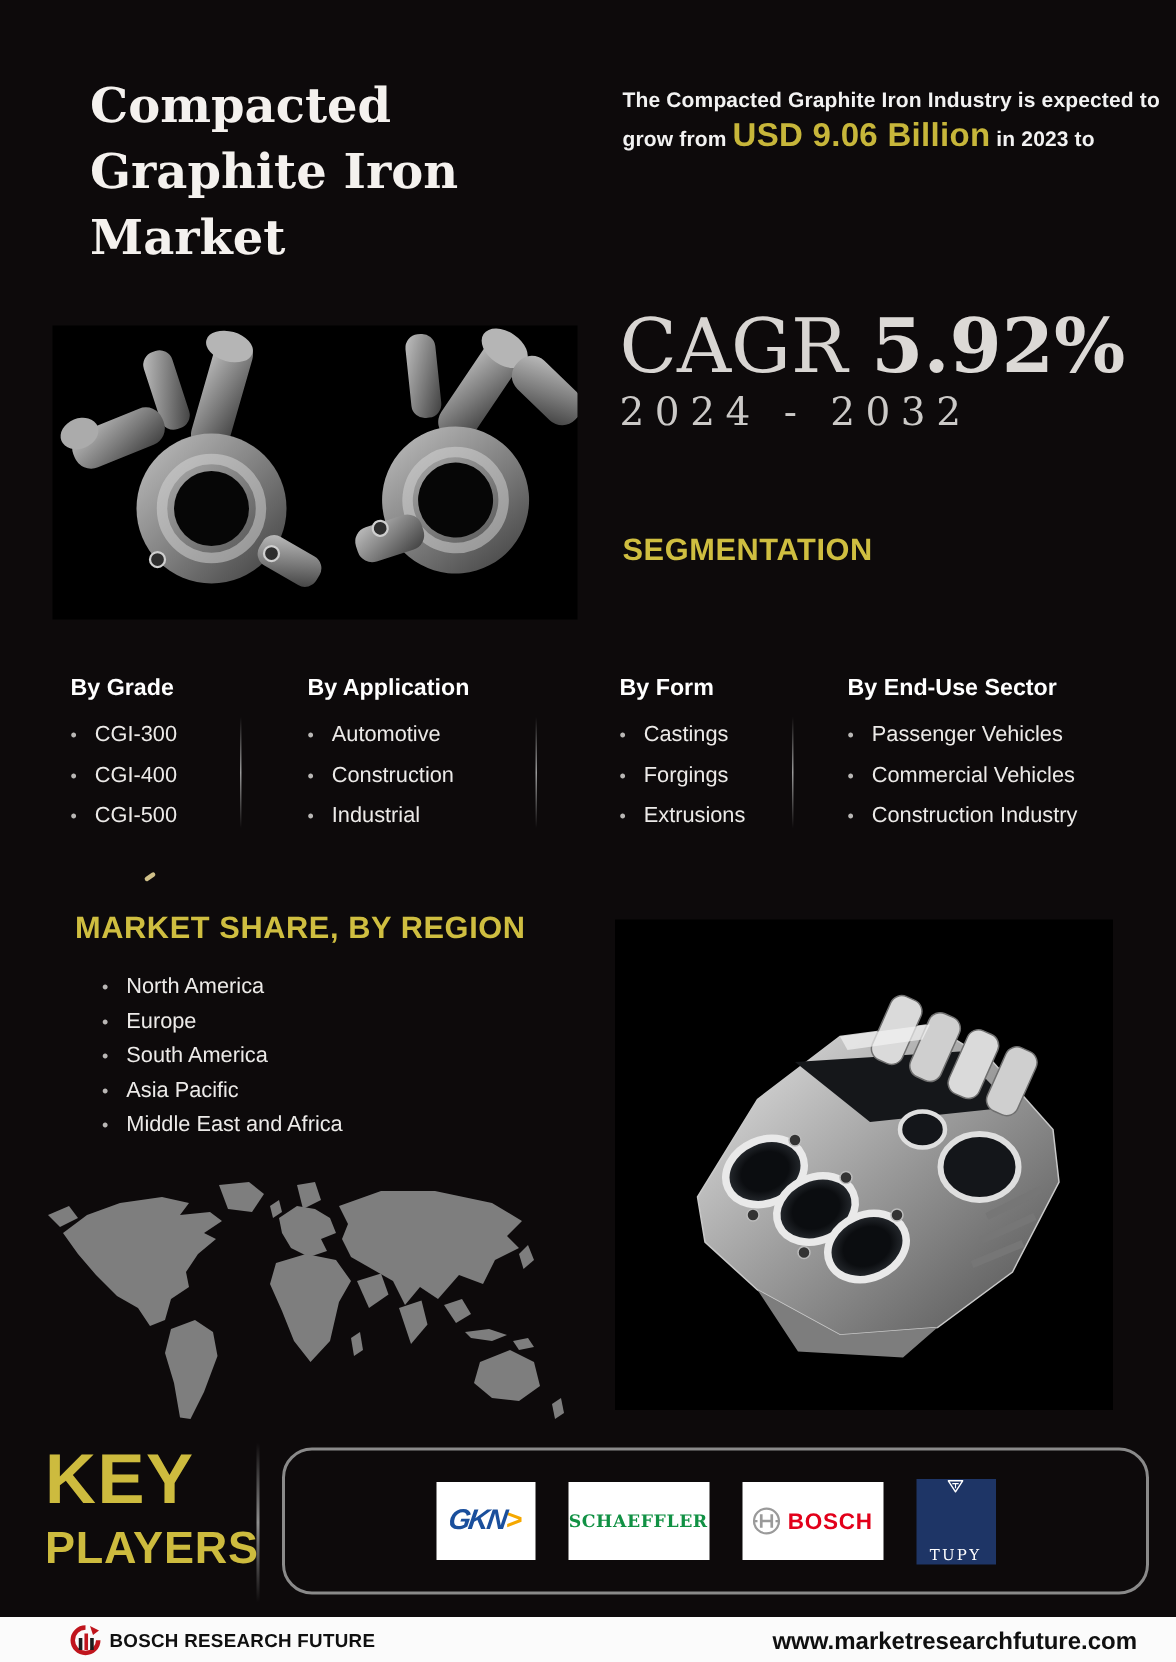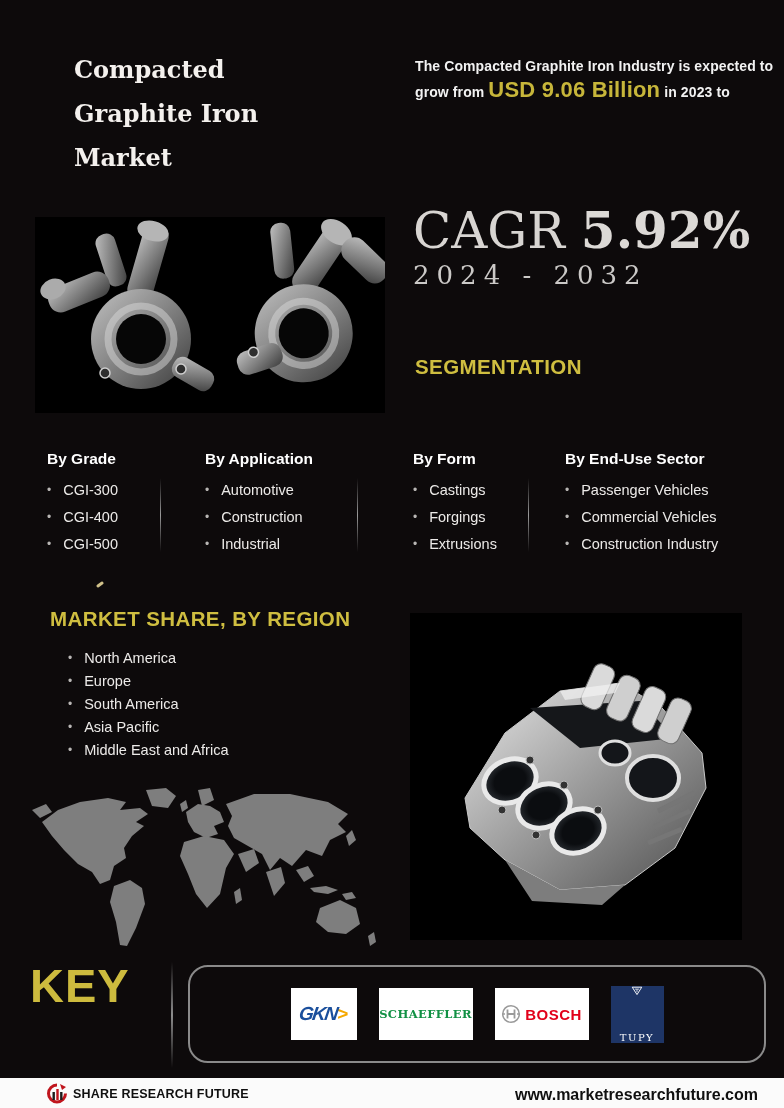--- a/index.html
+++ b/index.html
@@ -1,22 +1,22 @@
 <!DOCTYPE html>
 <html><head>
 <meta charset="utf-8">
 <style>
   html,body{margin:0;padding:0;}
   body{width:784px;height:1108px;background:#0d0a0b;position:relative;overflow:hidden;
        font-family:"Liberation Sans", sans-serif;-webkit-font-smoothing:antialiased;}
   .abs{position:absolute;}
 
   
-  .main-title{left:74px;top:48px;font-family:"DejaVu Serif", serif;font-weight:700;
-              font-size:24px;line-height:44px;color:#f4f1ee;}
+  .main-title{left:60px;top:48px;font-family:"DejaVu Serif", serif;font-weight:700;
+              font-size:32px;line-height:44px;color:#f4f1ee;}
 
   
   .headline{left:415px;top:58px;width:362px;color:#f2f2f2;font-weight:700;}
   .hl-line{margin-bottom:3px;}
   .hl-sm{font-size:14px;letter-spacing:0.1px;}
   .hl-big{font-size:22px;color:#c7b63a;letter-spacing:0.2px;}
 
   
   .img-panel{background:#000;}
   .knuckle-panel{left:35px;top:217px;width:350px;height:196px;}
@@ -286,20 +286,21 @@
       <path d="M282,106 L298,104 L310,108 L300,112 L286,110 Z"></path>
       <path d="M314,112 L324,110 L328,116 L318,118 Z"></path>
       <path d="M292,126 L312,118 L328,126 L332,142 L318,152 L300,150 L288,140 Z"></path>
       <path d="M340,154 L346,150 L348,160 L342,164 Z"></path>
     </g>
   </svg>
 </div>
 
 <div class="abs kp-head">
   <div class="kp-line1">KEY</div>
+  <div class="kp-line2">PLAYERS</div>
 </div>
 <div class="abs kp-divider"></div>
 <div class="abs kp-panel">
   <div class="logo-tile gkn-tile">
     <div class="gkn-row">
       <span class="gkn-text">GKN</span>
       <span class="gkn-arrow">&gt;</span>
     </div>
   </div>
   <div class="logo-tile schaeffler-tile">
@@ -326,16 +327,16 @@
 
 <div class="abs footer">
   <div class="abs footer-brand">
     <svg width="22" height="24" viewBox="0 0 22 24">
       <path d="M11,3 a8.5,8.5 0 1 0 8.5,8.5" fill="none" stroke="#c0151d" stroke-width="3"></path>
       <rect x="6.5" y="10" width="2.4" height="8" fill="#1c1c1c"></rect>
       <rect x="10.3" y="7" width="2.4" height="11" fill="#c0151d"></rect>
       <rect x="14.1" y="10" width="2.4" height="8" fill="#1c1c1c"></rect>
       <path d="M14,2 L20,5 L16,8" fill="#c0151d"></path>
     </svg>
-    <span class="footer-brand-text">SHARE RESEARCH FUTURE</span>
+    <span class="footer-brand-text">BOSCH RESEARCH FUTURE</span>
   </div>
   <div class="abs footer-url">www.marketresearchfuture.com</div>
 </div>
 
 </body></html>

